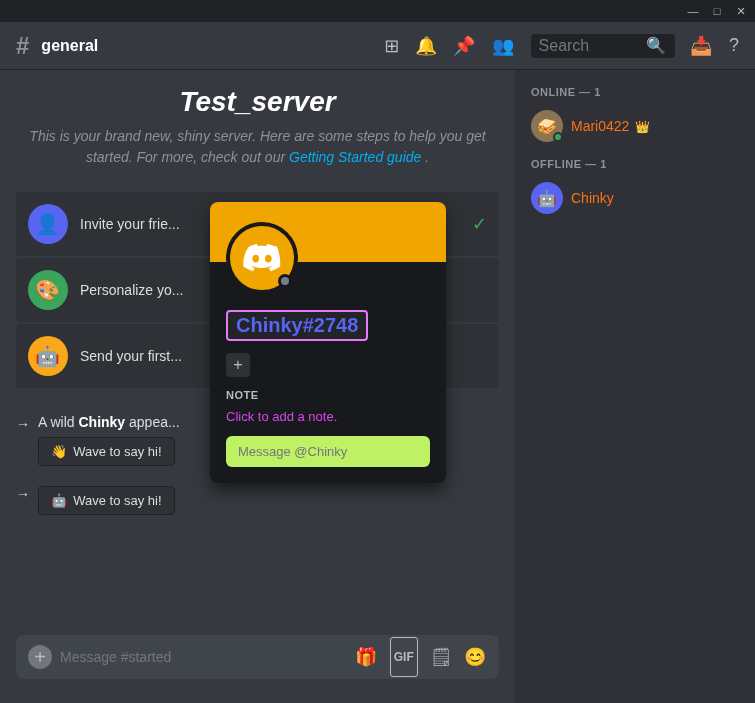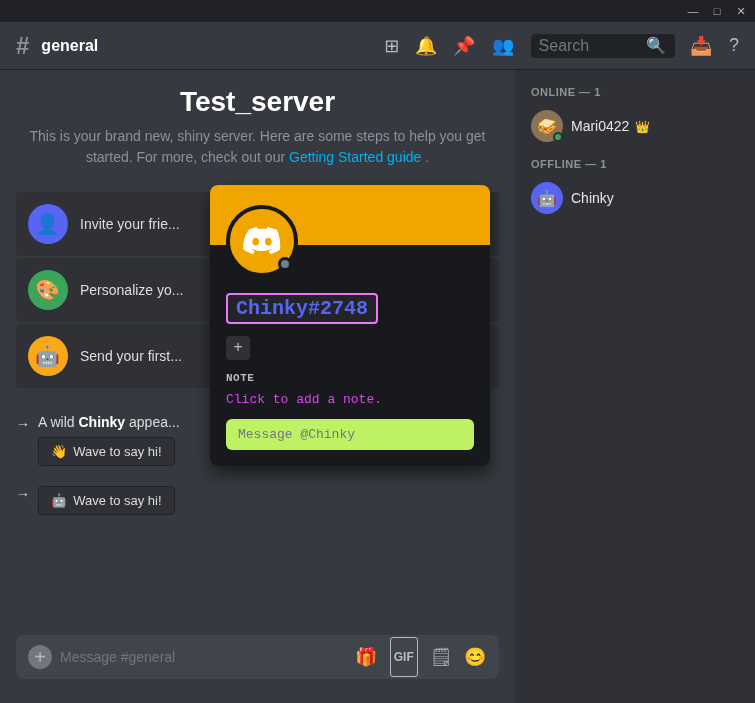--- a/index.html
+++ b/index.html
@@ -110,20 +110,21 @@
     .chat-content {
       flex: 1;
       padding: 16px;
       overflow-y: auto;
     }
 
     
     .server-welcome {
       text-align: center;
       margin-bottom: 24px;
+      font-style: italic;
     }
     .server-name {
       font-size: 28px;
       font-weight: 700;
       color: #fff;
       margin-bottom: 8px;
     }
     .server-desc {
       font-size: 14px;
       color: #8e9297;
@@ -297,39 +298,38 @@
     .avatar-online {
       background: #3ba55c;
       width: 10px; height: 10px;
       border-radius: 50%;
       position: absolute;
       bottom: 0; right: 0;
       border: 2px solid #2f3136;
     }
     .member-name {
       font-size: 14px;
-      color: #e5e5e5;
+      color: #f97316;
     }
     .crown-icon {
       font-size: 12px;
       margin-left: 2px;
     }
 
     
     .profile-popup {
       position: absolute;
-      top: 185px;
+      top: 202px;
       left: 210px;
-      width: 280px;
+      width: 236px;
       background: #18191c;
       border-radius: 8px;
       overflow: hidden;
       z-index: 50;
       box-shadow: 0 8px 16px rgba(0,0,0,0.5);
-      font-family: Liberation Mono, monospace;
     }
     .profile-banner {
       height: 60px;
       background: #f0a500;
       position: relative;
     }
     .profile-avatar-wrapper {
       position: absolute;
       bottom: -32px;
       left: 16px;
@@ -490,21 +490,21 @@
               </div>
             </div>
           </div>
         </div>
 
       </div>
 
       <div class="message-input-area">
         <div class="message-input-bar">
           <div class="input-plus">+</div>
-          <span class="input-placeholder">Message #general</span>
+          <span class="input-placeholder">Message #started</span>
           <div class="input-icons">
             <span class="input-icon">🎁</span>
             <span class="input-icon" style="font-size:12px;font-weight:700;border:1px solid #b9bbbe;padding:12px 3px;border-radius:3px;">GIF</span>
             <span class="input-icon">🗒</span>
             <span class="input-icon">😊</span>
           </div>
         </div>
       </div>
     </div>
 

